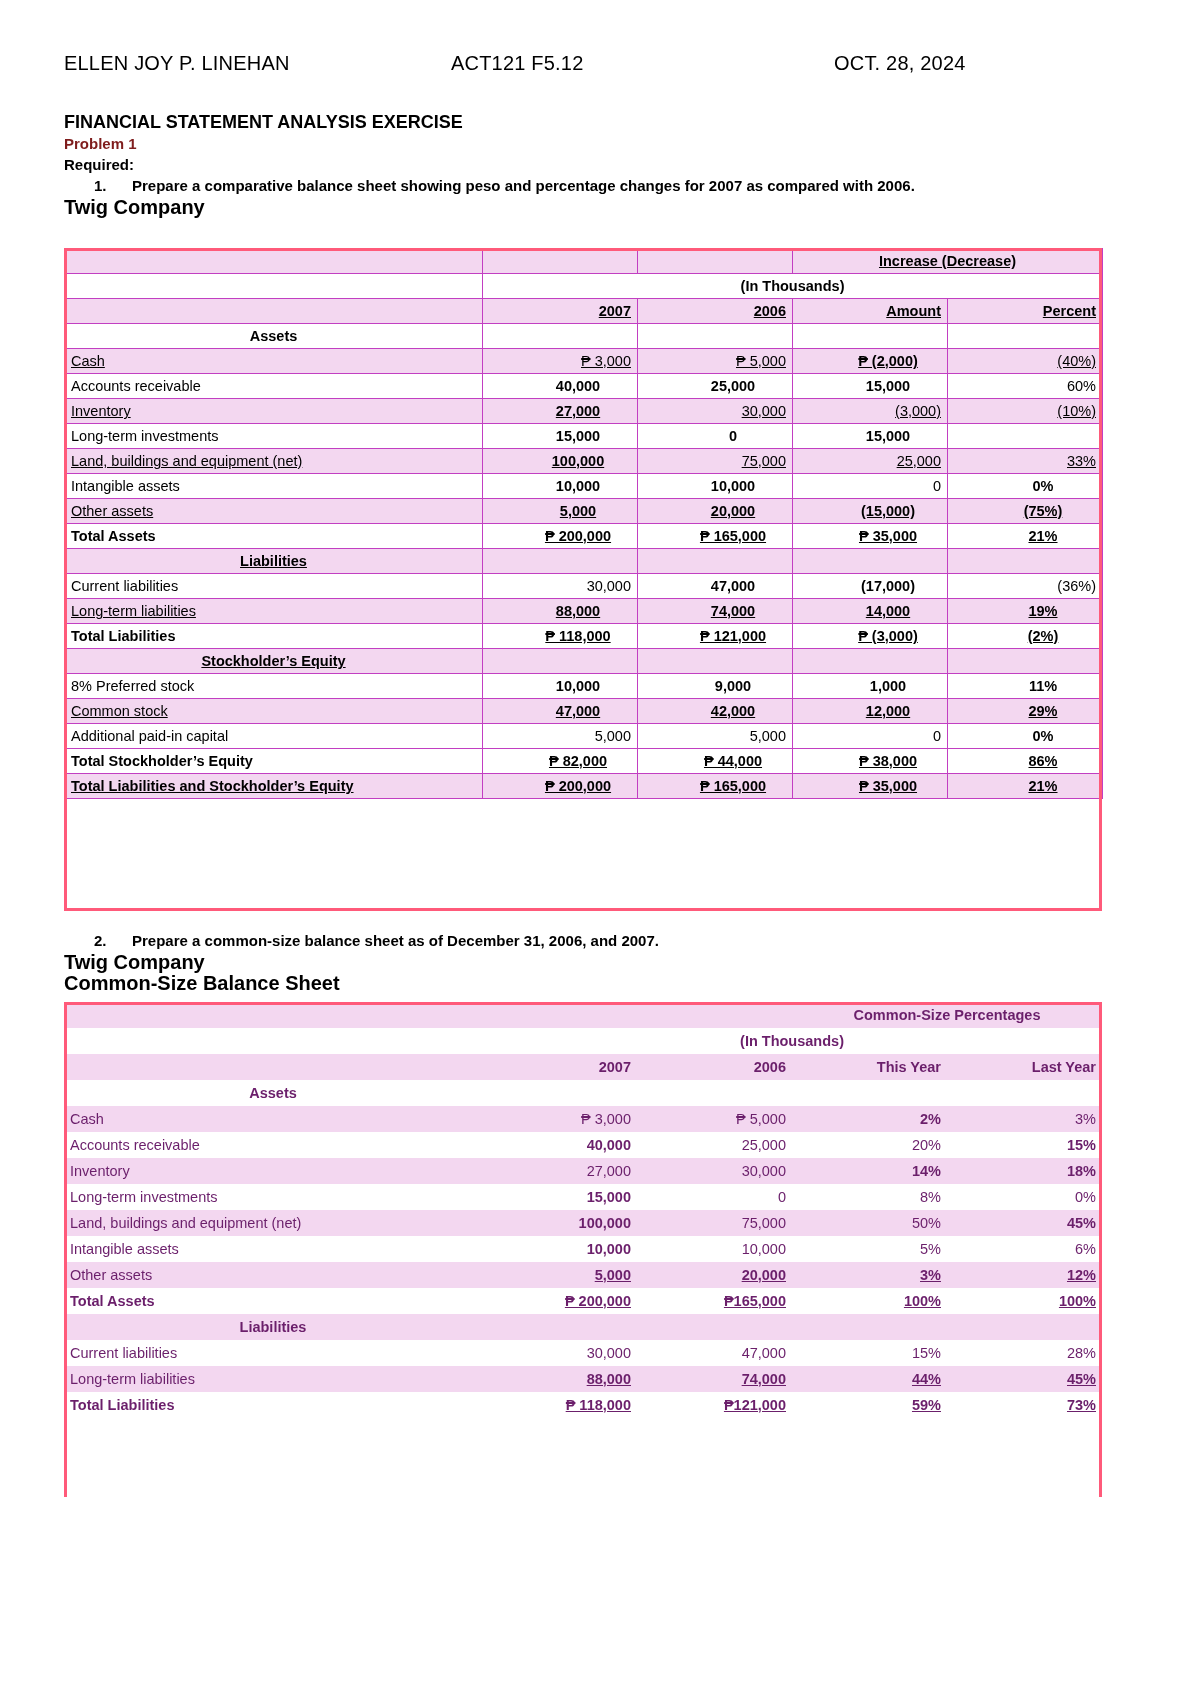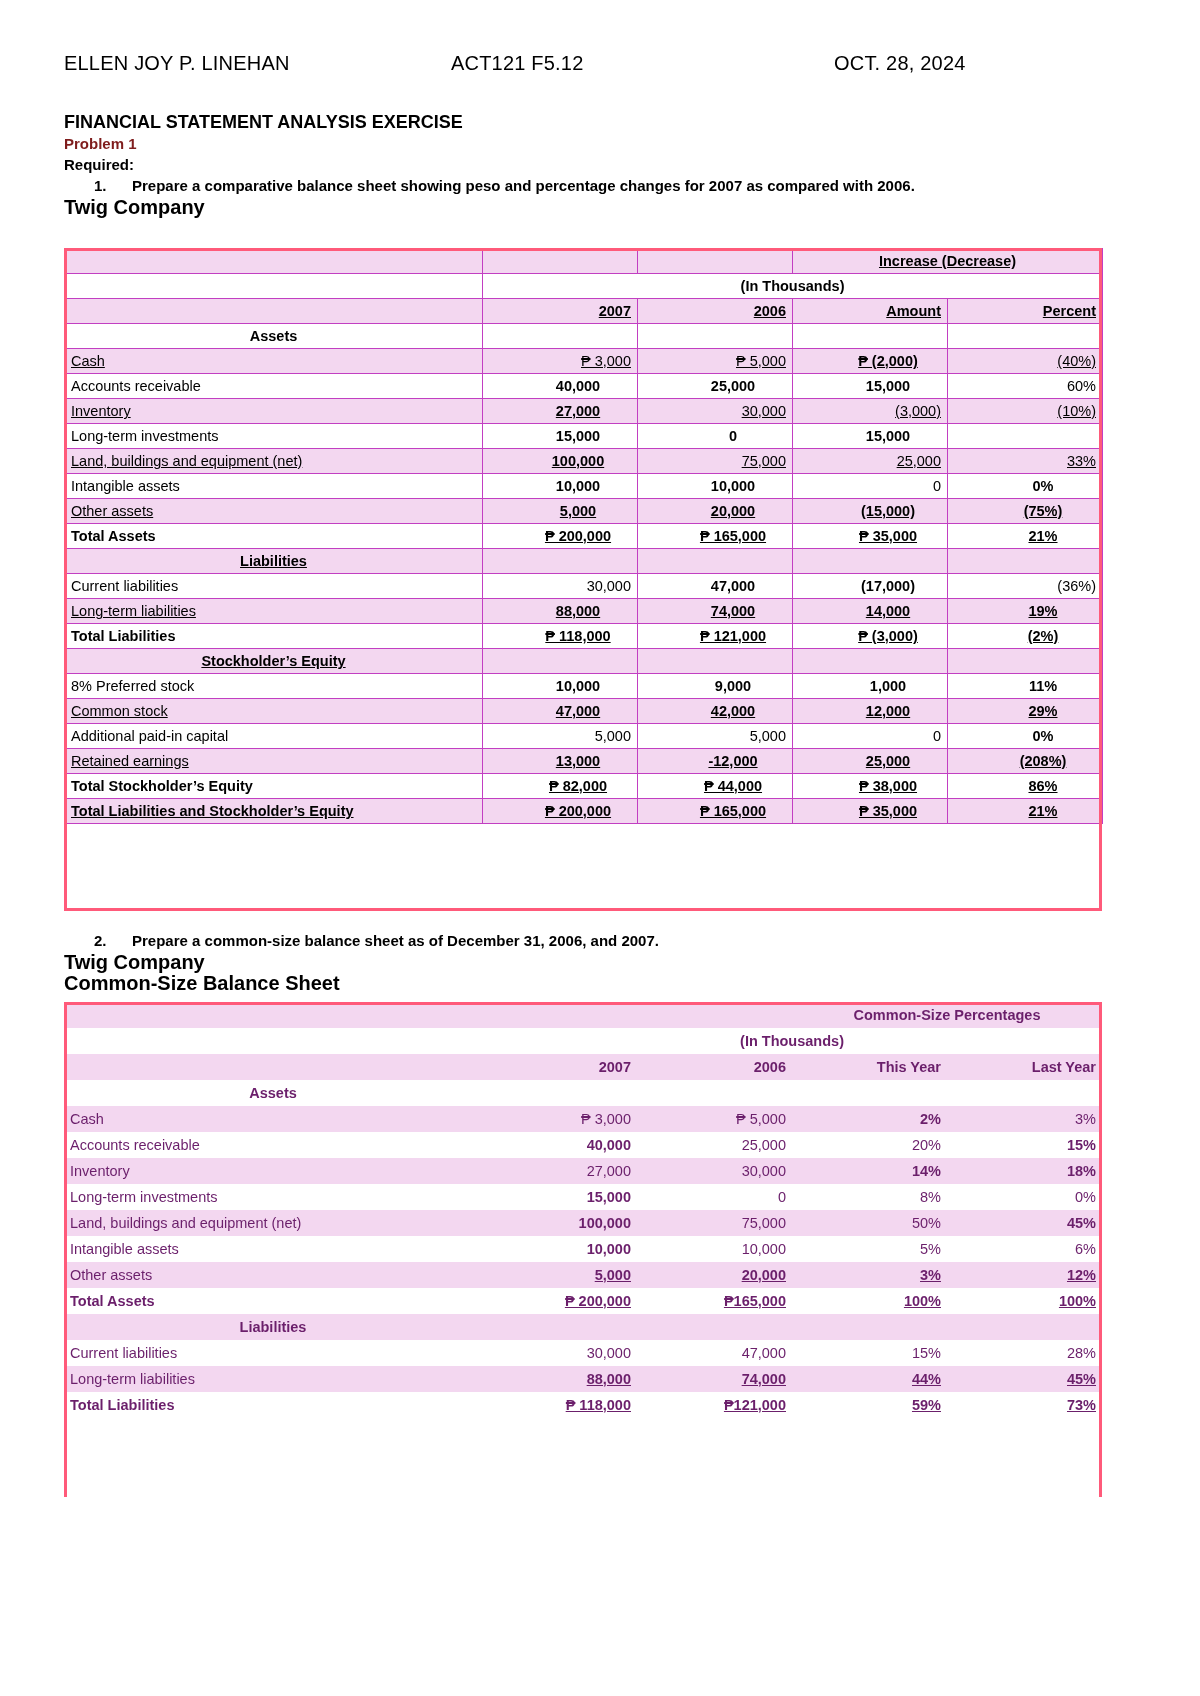--- a/index.html
+++ b/index.html
@@ -259,27 +259,20 @@
       </tr>
 
       <tr>
         <td class="plain lbl">Additional paid-in capital</td>
         <td class="plain numlt">5,000</td>
         <td class="plain numlt">5,000</td>
         <td class="plain numlt">0</td>
         <td class="plain num">0%</td>
       </tr>
 
-      <tr>
-        <td class="shade lbl">Retained earnings</td>
-        <td class="shade num u1">13,000</td>
-        <td class="shade num u1">-12,000</td>
-        <td class="shade num u1">25,000</td>
-        <td class="shade num u1">(208%)</td>
-      </tr>
 
       <tr>
         <td class="plain lbl bold">Total Stockholder’s Equity</td>
         <td class="plain num u1">₱ 82,000</td>
         <td class="plain num u1">₱ 44,000</td>
         <td class="plain num u1">₱ 38,000</td>
         <td class="plain num u1">86%</td>
       </tr>
 
       <tr>

